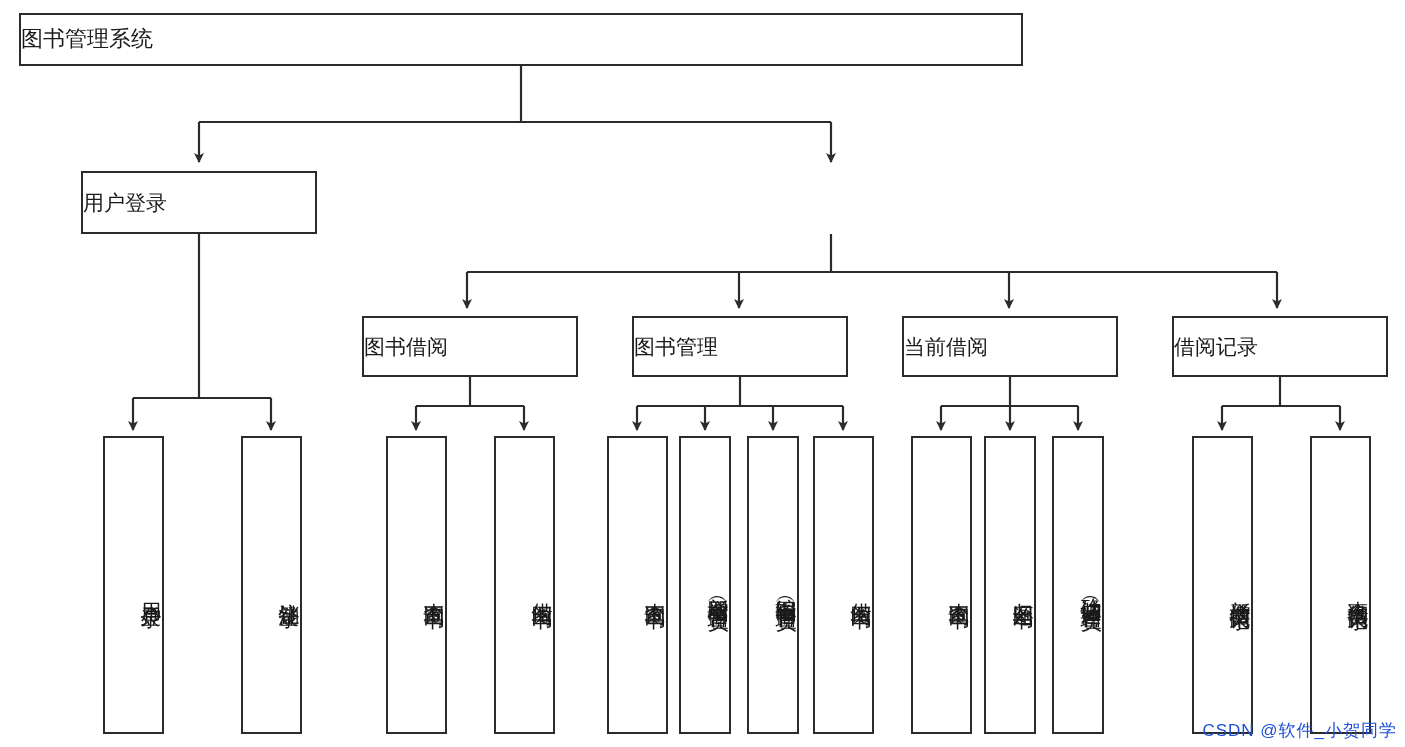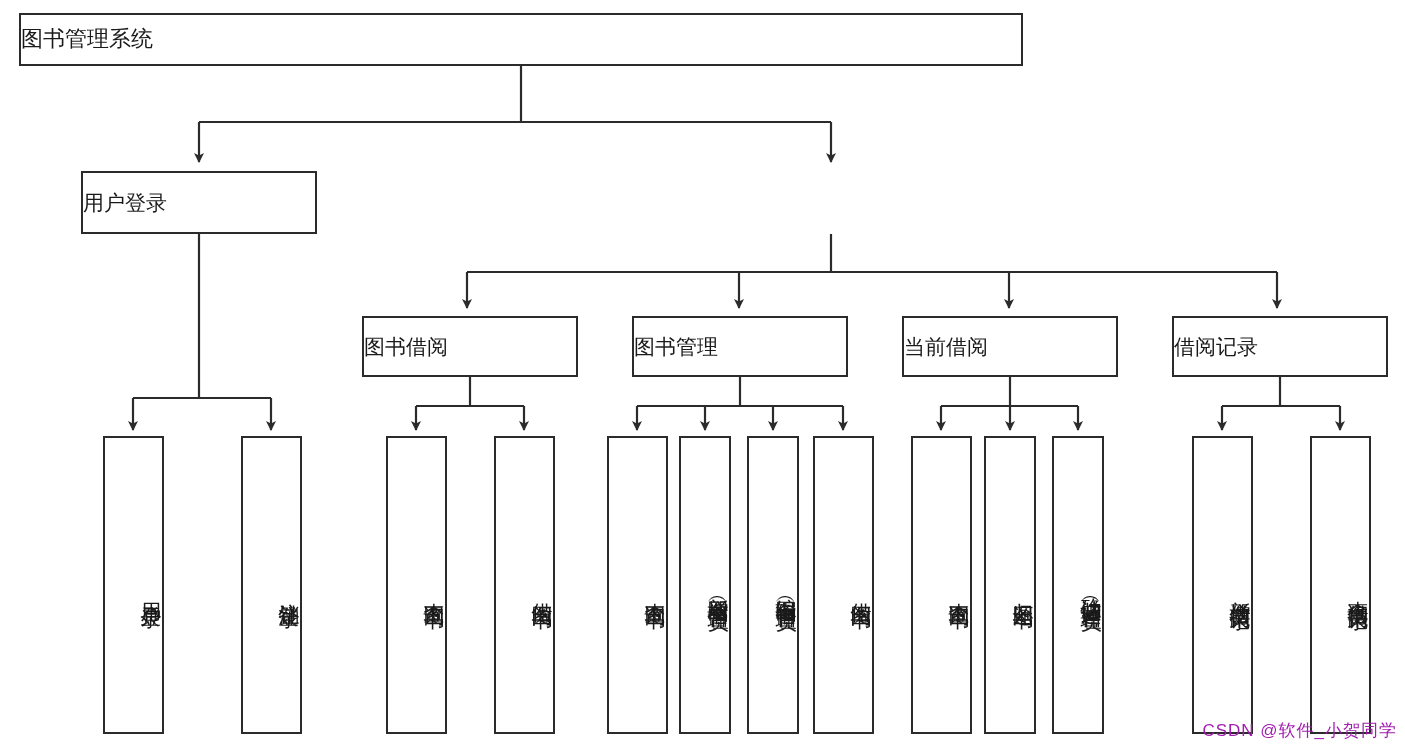--- a/index.html
+++ b/index.html
@@ -37,21 +37,21 @@
   .node.vert .vtext{
     writing-mode:vertical-rl;
     text-orientation:upright;
     display:block;
   }
   .watermark{
     position:absolute;
     right:8px;
     bottom:5px;
     font-size:17px;
-    color:#a21caf;
+    color:#1d4ed8;
     letter-spacing:1px;
     white-space:nowrap;
     pointer-events:none;
   }
 </style>
 </head>
 <body>
 
 <div id="stage">
 

